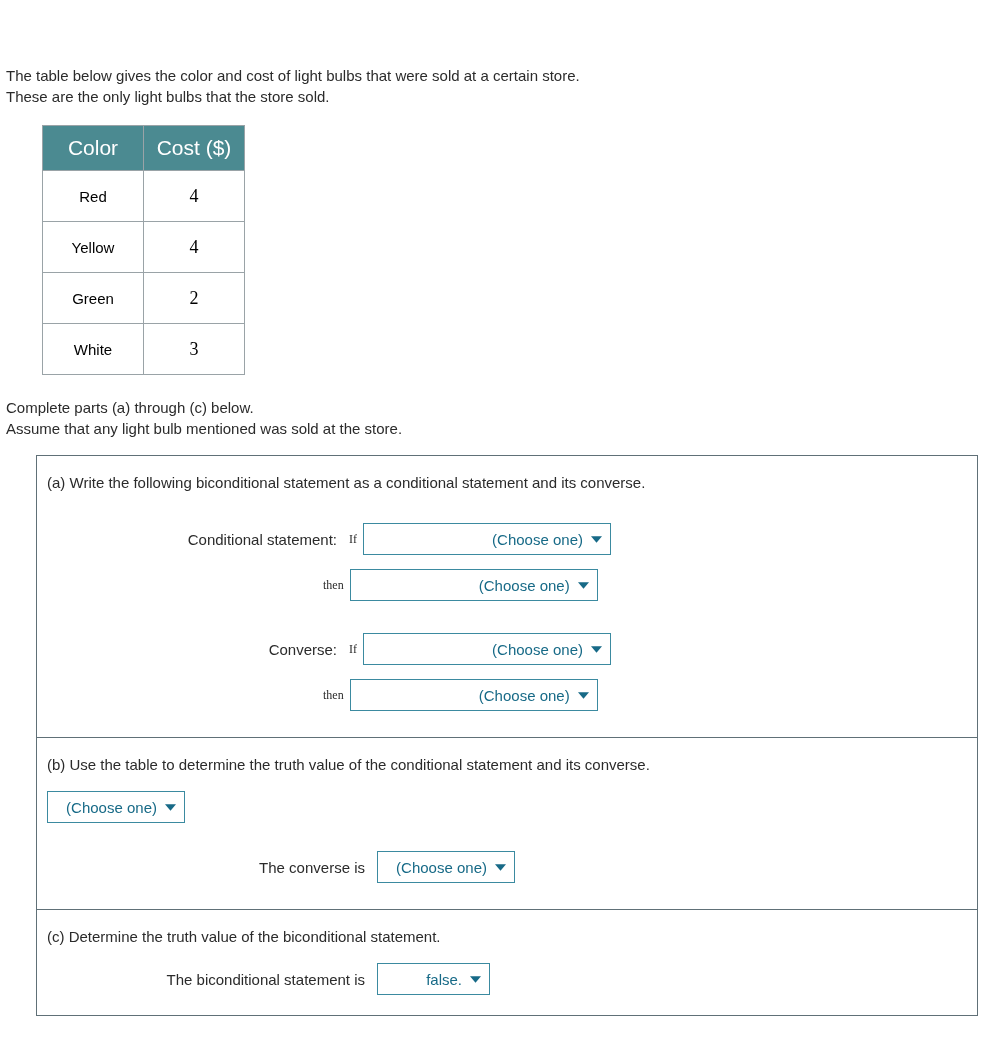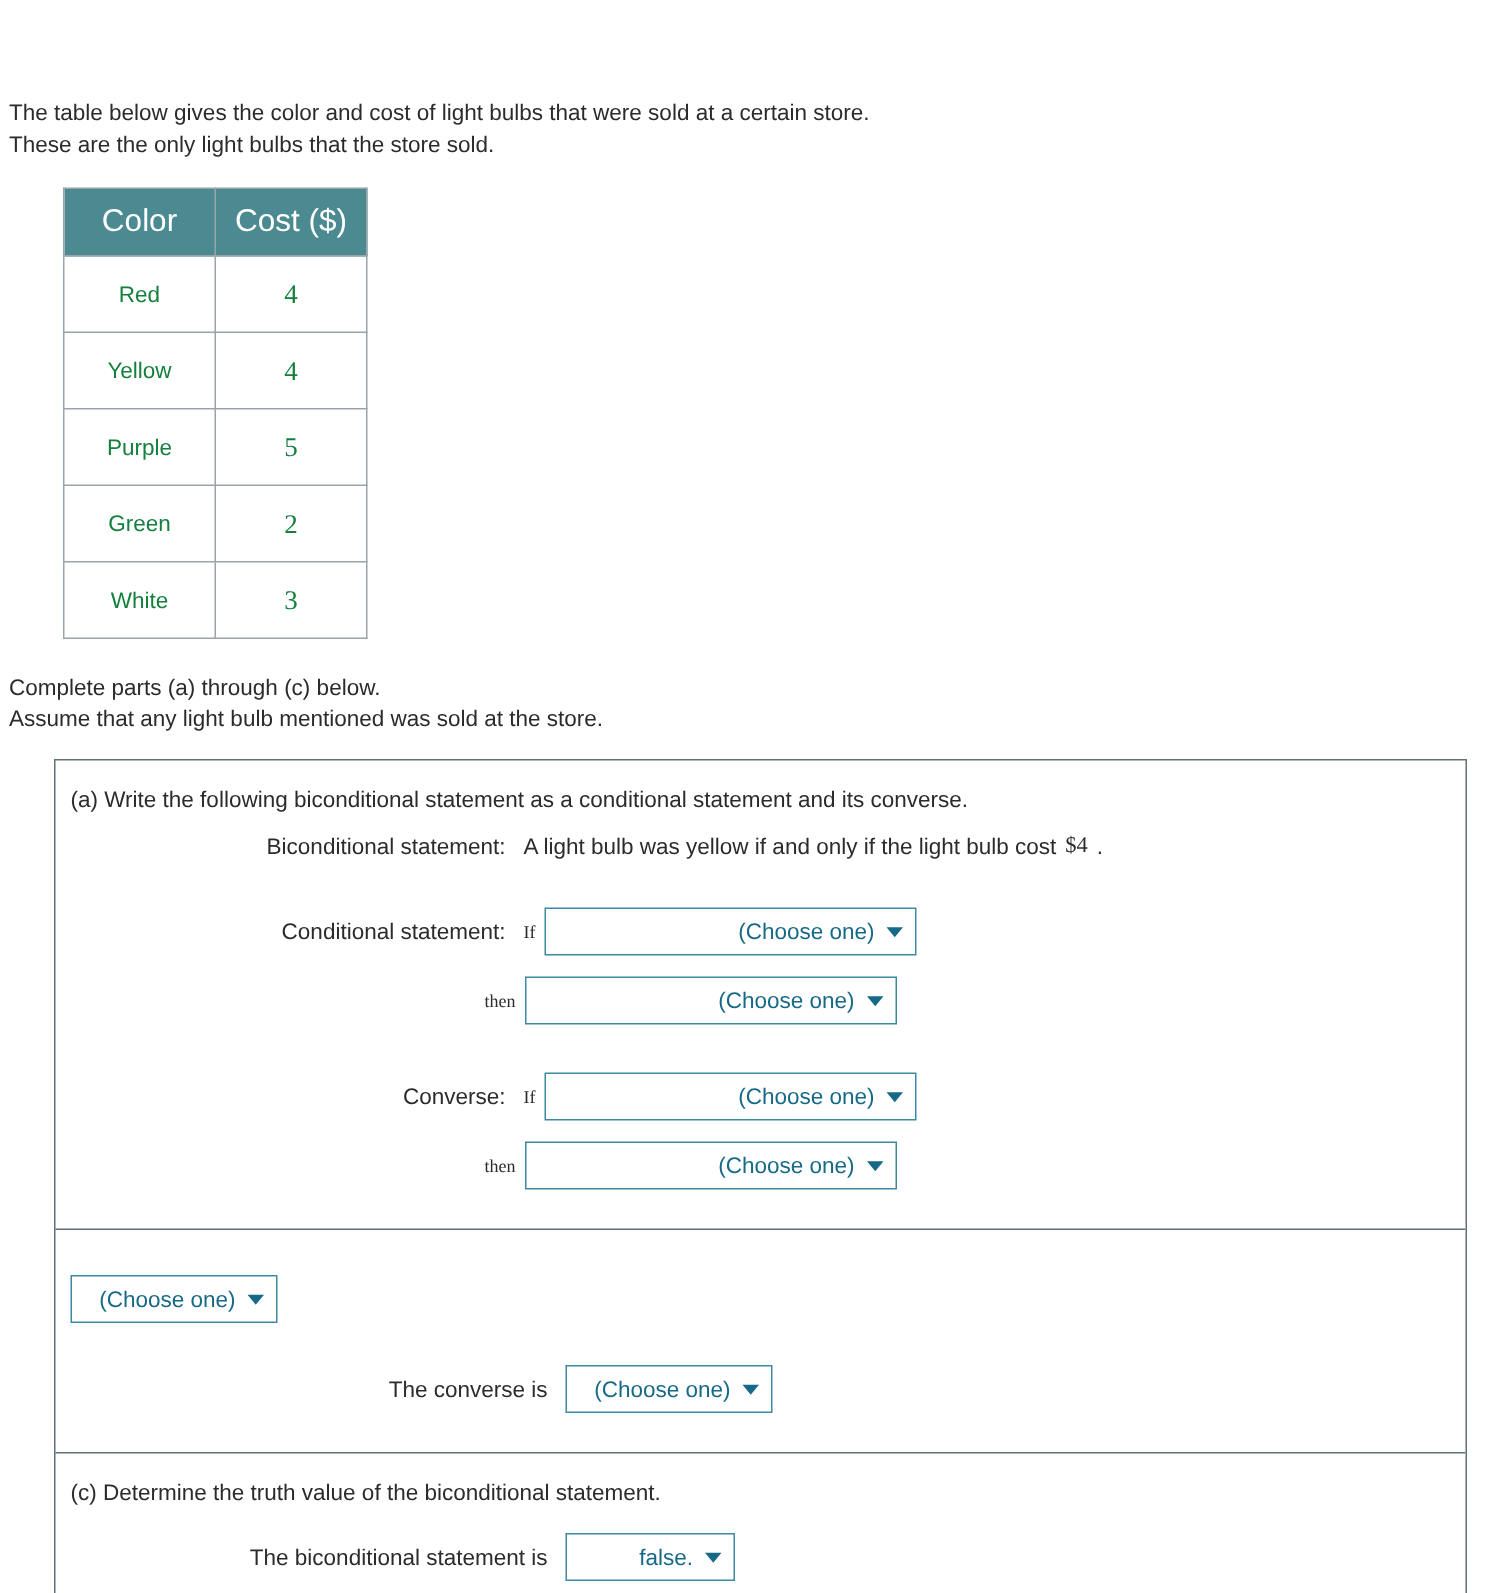--- a/index.html
+++ b/index.html
@@ -6,21 +6,21 @@
     font-family:Verdana,Geneva,sans-serif;font-size:15px}
   .canvas{width:1005px;box-sizing:border-box;padding:10px 0 10px 6px}
   .intro{margin:55px 0 18px 0;line-height:1.4}
 
   table.data{border-collapse:collapse;margin:0 0 22px 36px}
   table.data th,table.data td{border:1px solid #9aa3a7;text-align:center;
     font-weight:400}
   table.data th{background:#4b8a91;color:#fff;font-size:21px;width:98px;
     height:42px}
   table.data td{font-family:"Times New Roman",serif;font-size:18px;width:98px;
-    height:48px;color:#15803d}
+    height:48px;color:#000000}
   table.data td.lbl{font-family:Verdana,Geneva,sans-serif;font-size:15px}
 
   .prompt2{margin:8px 0 16px 0;line-height:1.4}
 
   .box{border:1px solid #607077;width:940px;margin:0 0 0 30px}
   .section{padding:12px 10px 26px 10px}
   .section + .section{border-top:1px solid #607077}
 
   .row{display:flex;align-items:center;margin:18px 0 0 0}
   .labelcol{width:290px;text-align:right;padding-right:12px}
@@ -58,52 +58,40 @@
     </tr>
     <tr>
       <td class="lbl">Red</td>
       <td>4</td>
     </tr>
     <tr>
       <td class="lbl">Yellow</td>
       <td>4</td>
     </tr>
     <tr>
-      <td class="lbl">Purple</td>
-      <td>5</td>
-    </tr>
-    <tr>
       <td class="lbl">Green</td>
       <td>2</td>
     </tr>
     <tr>
       <td class="lbl">White</td>
       <td>3</td>
     </tr>
   </tbody>
     </table>
 
   <div class="prompt2">
     <div>Complete parts (a) through (c) below.</div>
     <div>Assume that any light bulb mentioned was sold at the store.</div>
   </div>
 
   <div class="box">
 
     <div class="section tight">
       <div class="plain">(a) Write the following biconditional statement as a conditional statement and its converse.</div>
 
-      <div class="row">
-        <div class="labelcol">Biconditional statement:</div>
-        <div class="fillcol">
-          <span>A light bulb was yellow if and only if the light bulb cost </span>
-          <span class="dollar">$4</span>
-          <span>.</span>
-        </div>
-      </div>
 
       <div style="height:18px"></div>
 
       <div class="row">
         <div class="labelcol">Conditional statement:</div>
         <div class="fillcol">
           <span class="prefix">If</span>
           <span class="select">
             <span>(Choose one)</span>
             <span class="caret">
@@ -155,20 +143,21 @@
               <svg width="11" height="11" viewBox="0 0 10 10">
                   <path d="M0 2 L5 8 L10 2 Z" fill="#176a87"></path>
                 </svg>
             </span>
           </span>
         </div>
       </div>
     </div>
 
     <div class="section">
+      <div class="plain">(b) Use the table to determine the truth value of the conditional statement and its converse.</div>
 
       <div class="row">
         <div class="fillcol">
           <span class="select small">
             <span>(Choose one)</span>
             <span class="caret">
               <svg width="11" height="11" viewBox="0 0 10 10">
                   <path d="M0 2 L5 8 L10 2 Z" fill="#176a87"></path>
                 </svg>
             </span>

